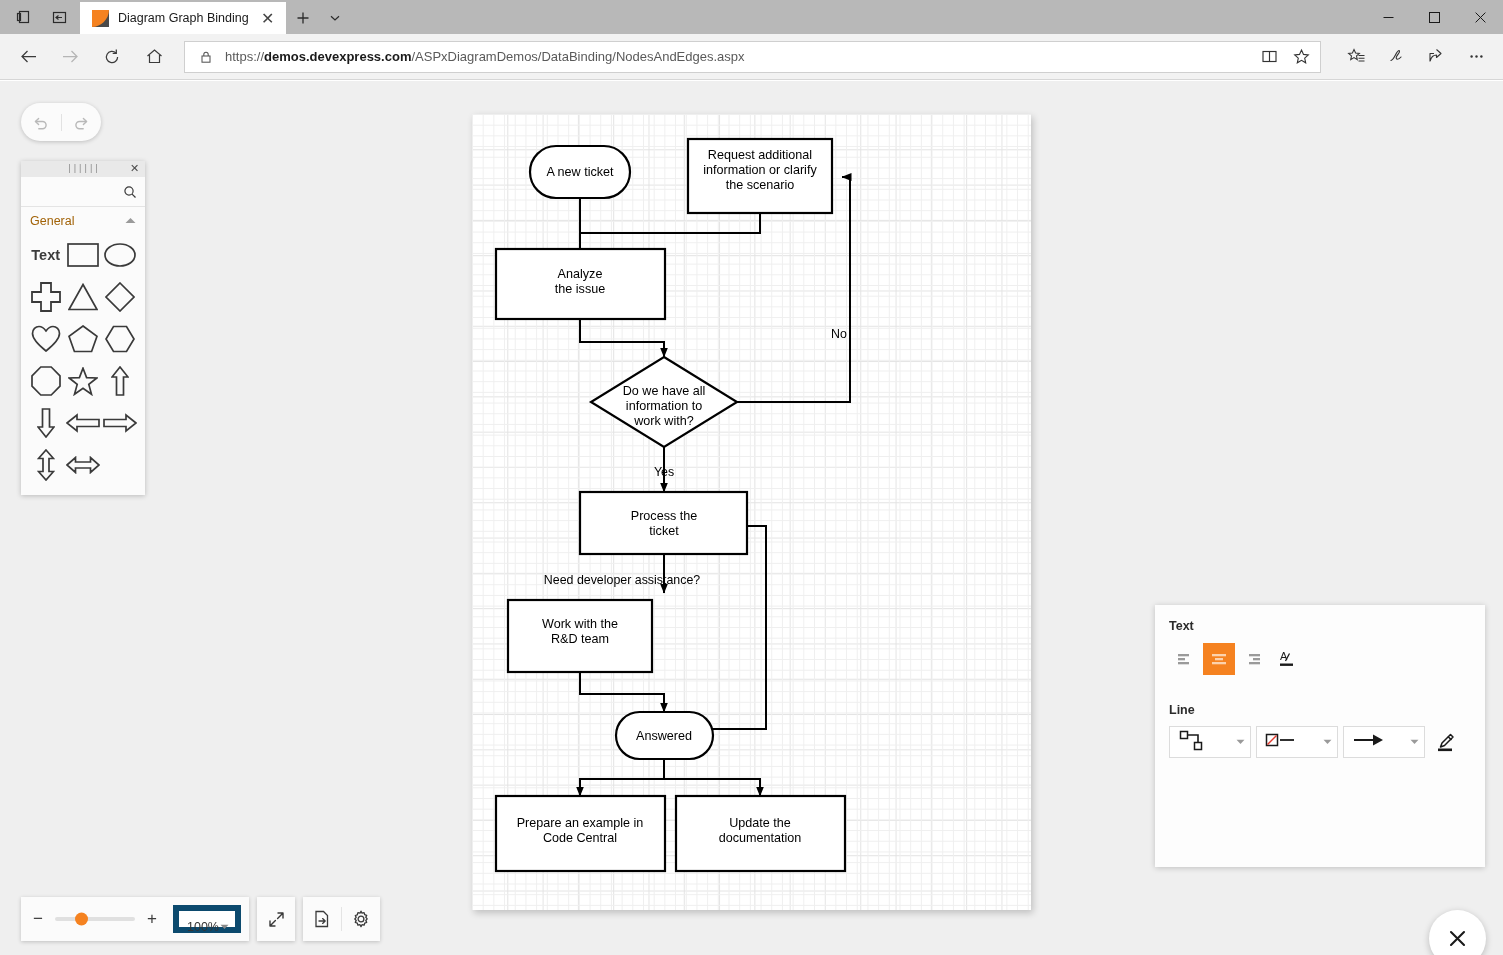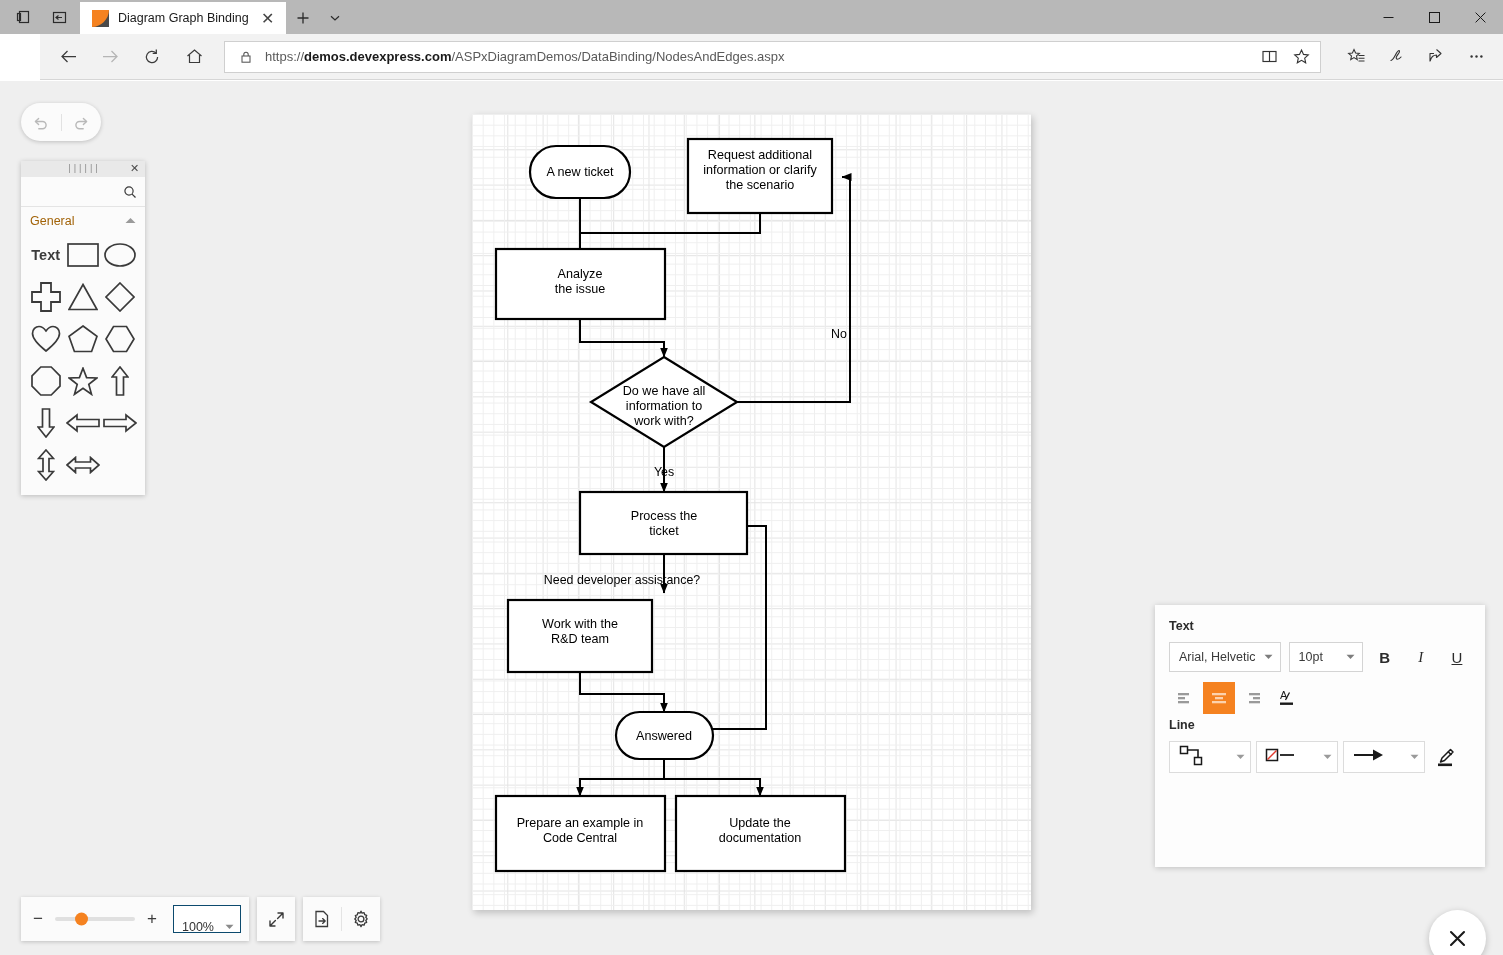--- a/index.html
+++ b/index.html
@@ -38,21 +38,21 @@
   }
   .tab-close { width: 20px; height: 20px; display: flex; align-items: center; justify-content: center; color: #444; }
   .tab-new { width: 34px; height: 32px; display: flex; align-items: center; justify-content: center; color: #2b2b2b; }
   .tab-menu { width: 30px; height: 32px; display: flex; align-items: center; justify-content: center; color: #2b2b2b; }
 
   .winctrls { position: absolute; right: 0; top: 0; height: 34px; display: flex; }
   .winbtn { width: 46px; height: 34px; display: flex; align-items: center; justify-content: center; color: #1a1a1a; }
 
   .navbar {
     height: 46px; background: #f2f2f2; display: flex; align-items: center;
-    padding: 0 8px; gap: 2px; border-bottom: 1px solid #d6d6d6; margin-left: 40px;
+    padding: 0 8px; gap: 2px; border-bottom: 1px solid #d6d6d6;
   }
   .navbtn {
     width: 40px; height: 38px; display: flex; align-items: center; justify-content: center;
     color: #3b3b3b;
   }
   .navbtn.disabled { color: #b5b5b5; }
   .addrbar {
     flex: 1 1 auto; height: 32px; margin: 0 8px; background: #ffffff;
     border: 1px solid #cfcfcf; display: flex; align-items: center; padding: 0 4px 0 10px;
   }
@@ -153,21 +153,21 @@
   }
   .zb-icon { width: 34px; height: 44px; display: flex; align-items: center; justify-content: center; color: #3a3a3a; }
   .slider { width: 80px; height: 44px; display: flex; align-items: center; position: relative; }
   .slider-track { width: 80px; height: 4px; background: #e0e0e0; border-radius: 2px; }
   .slider-thumb {
     position: absolute; left: 20px; top: 50%; transform: translateY(-50%);
     width: 13px; height: 13px; border-radius: 50%; background: #f58220;
   }
   .zoom-select {
     width: 68px; height: 28px; margin: 0 8px 0 4px;
-    border: 1px solid #0c4a6e; background: #fff;
+    border: 6px solid #0c4a6e; background: #fff;
     display: flex; align-items: center; justify-content: space-between;
     padding: 16px 6px 0 8px; font-size: 12.5px; color: #333;
   }
   .zs-caret { color: #888; font-size: 8px; }
   .zb-square {
     width: 38px; height: 44px; background: #fbfbfb; box-shadow: 0 1px 4px rgba(0,0,0,.20);
     display: flex; align-items: center; justify-content: center; color: #3a3a3a;
   }
   .zb-pair { background: #fbfbfb; box-shadow: 0 1px 4px rgba(0,0,0,.20); display: flex; align-items: center; height: 44px; }
   .zb-pair .divider { width: 1px; height: 24px; background: #e4e4e4; }
@@ -623,41 +623,20 @@
             </svg>
         </div>
       </div>
     </div>
 
     <div class="props">
 
       <div class="props-body">
         <div class="sec-label">Text</div>
 
-        <div class="row">
-          <div class="sel sel-font">
-            <span class="val">Arial, Helvetic</span>
-            <span class="caret">
-              <svg width="9" height="6" viewBox="0 0 9 6">
-                  <path d="M0.5 0.8 4.5 5 8.5 0.8z" fill="#7d7d7d"></path>
-                </svg>
-            </span>
-          </div>
-          <div class="sel sel-size">
-            <span class="val">10pt</span>
-            <span class="caret">
-              <svg width="9" height="6" viewBox="0 0 9 6">
-                  <path d="M0.5 0.8 4.5 5 8.5 0.8z" fill="#7d7d7d"></path>
-                </svg>
-            </span>
-          </div>
-          <div class="fbtn b">B</div>
-          <div class="fbtn i">I</div>
-          <div class="fbtn u">U</div>
-        </div>
 
         <div class="align-row">
           <div class="abtn">
             <svg width="16" height="14" viewBox="0 0 16 14">
                 <rect x="1" y="2" width="11" height="2.3" fill="#9a9a9a"></rect>
                 <rect x="1" y="6" width="7" height="2.3" fill="#9a9a9a"></rect>
                 <rect x="1" y="10" width="11" height="2.3" fill="#9a9a9a"></rect>
               </svg>
           </div>
           <div class="abtn active">
@@ -676,21 +655,21 @@
           </div>
           <div class="abtn">
             <svg width="20" height="20" viewBox="0 0 20 20">
                 <text x="3" y="11" font-family="Liberation Sans, sans-serif" font-size="11" fill="#1a1a1a">A</text>
                 <path d="M12.5 4.5 8.5 12" stroke="#1a1a1a" stroke-width="1.3"></path>
                 <rect x="3" y="14.5" width="13" height="2.4" fill="#1a1a1a"></rect>
               </svg>
           </div>
         </div>
 
-        <div class="sec-label" style="margin-top:4px;">Line</div>
+        <div class="sec-label" style="margin-top:28px;">Line</div>
 
         <div class="line-row">
           <div class="lsel">
             <span>
               <svg width="40" height="24" viewBox="0 0 40 24">
                   <path d="M8 7h14v11" fill="none" stroke="#1a1a1a" stroke-width="1.6"></path>
                   <rect x="4.5" y="3.5" width="7" height="7" fill="#fff" stroke="#1a1a1a" stroke-width="1.5"></rect>
                   <rect x="18.5" y="14.5" width="7" height="7" fill="#fff" stroke="#1a1a1a" stroke-width="1.5"></rect>
                 </svg>
             </span>

